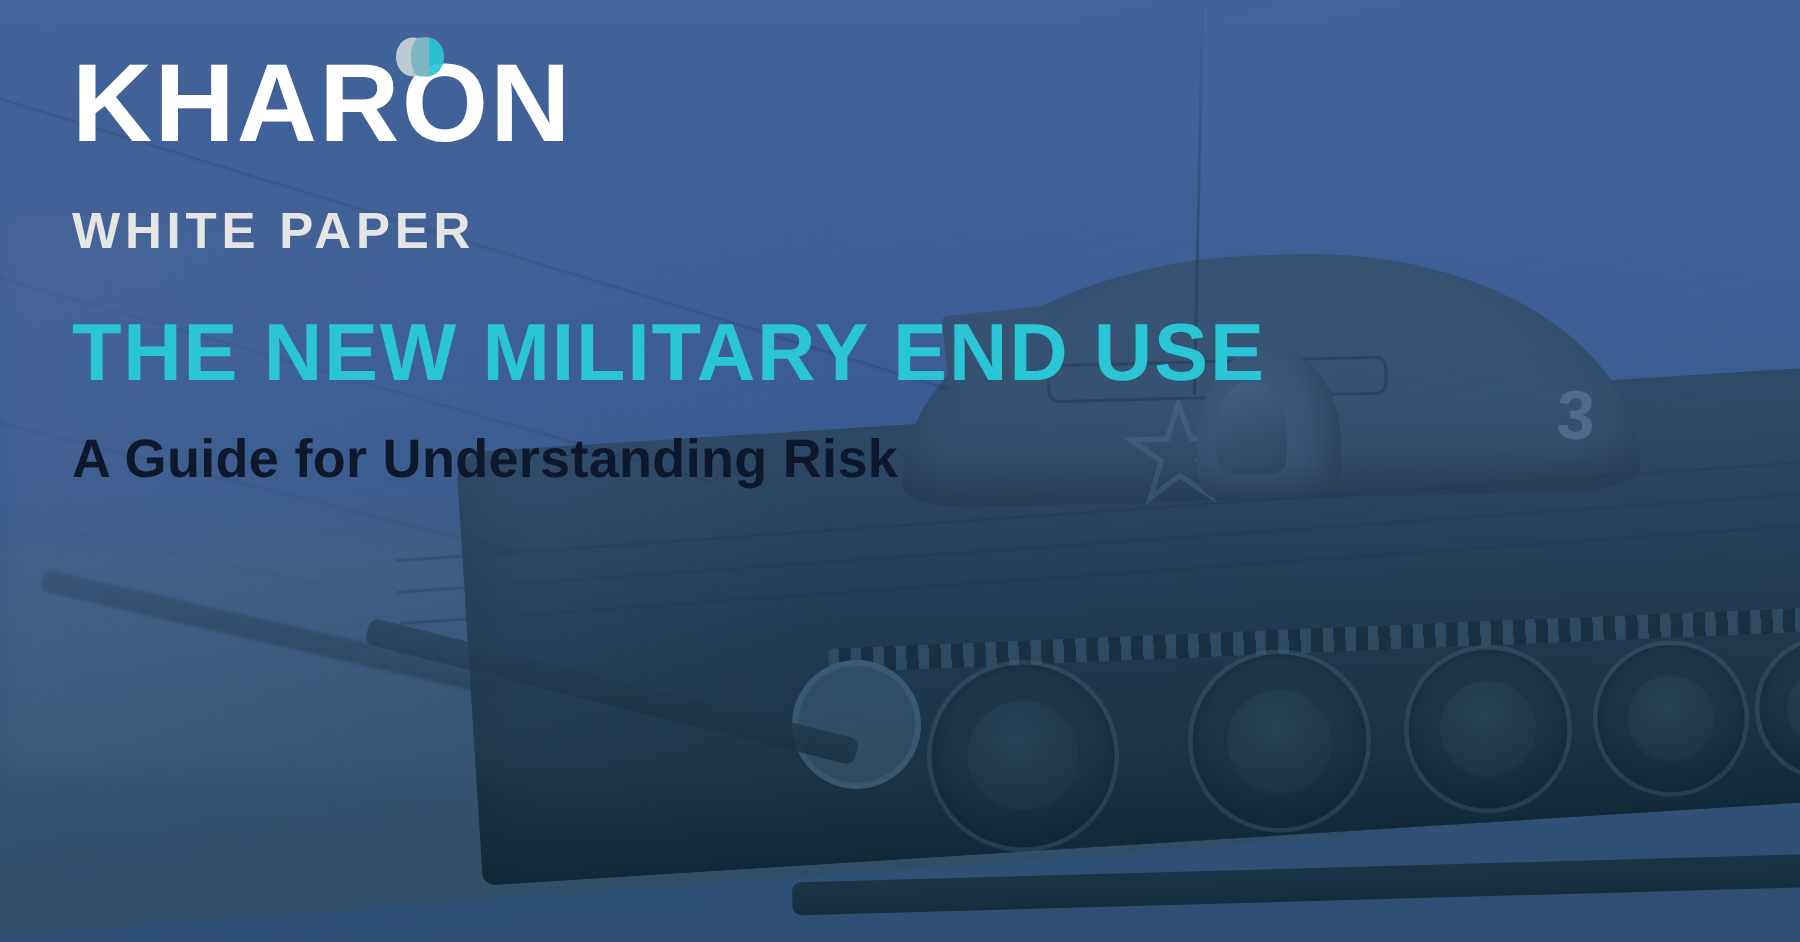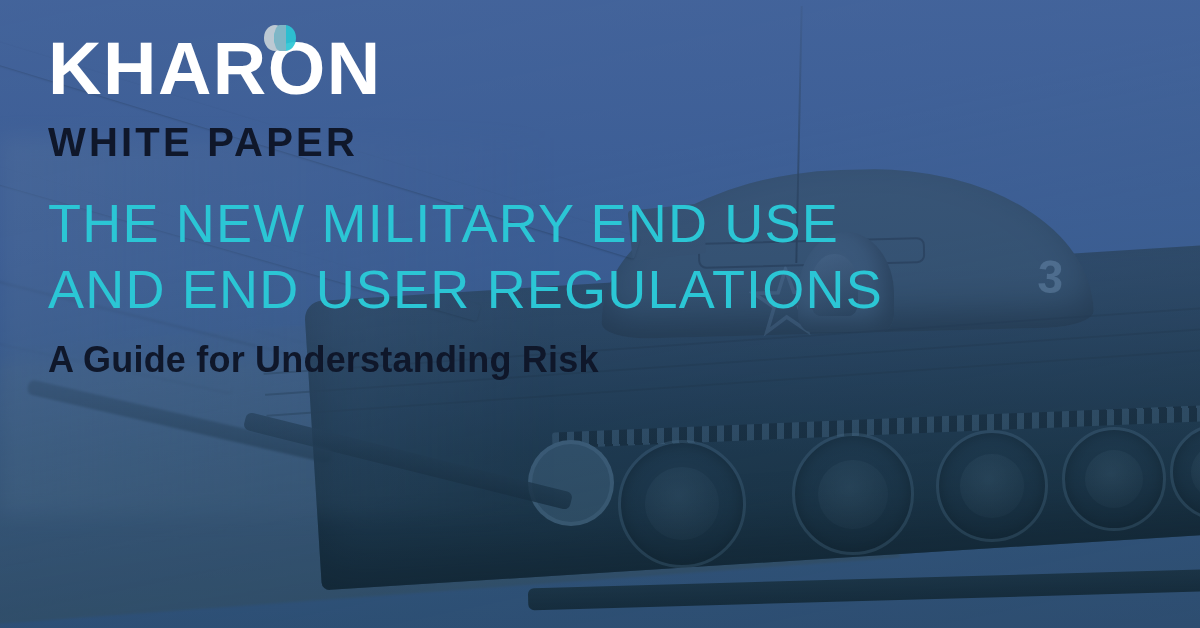--- a/index.html
+++ b/index.html
@@ -329,33 +329,33 @@
   }
   .logo-mark .c-overlap {
     position: absolute;
     left: 11px; top: 4px;
     width: 12px; height: 26px;
     border-radius: 50% 0 0 50% / 50% 0 0 50%;
     background: #7fb6c6;
   }
 
   .kicker {
-    margin-top: 16px;
-    font-size: 40px;
+    margin-top: 28px;
+    font-size: 34px;
     line-height: 40px;
     font-weight: 700;
-    color: #0f172a;
+    color: #e5e5e5;
     letter-spacing: 3.2px;
   }
 
   .headline {
     margin-top: 28px;
     font-size: 54px;
     line-height: 66px;
-    font-weight: 400;
+    font-weight: 700;
     color: #2bc6d5;
     letter-spacing: 1.2px;
     max-width: 1000px;
   }
   .headline .hl-line { display: block; white-space: nowrap; }
 
   .subhead {
     margin-top: 16px;
     font-size: 36px;
     line-height: 44px;
@@ -444,19 +444,18 @@
         <span class="c-left"></span>
         <span class="c-right"></span>
         <span class="c-overlap"></span>
       </div>
     </div>
 
     <div class="kicker">WHITE PAPER</div>
 
     <div class="headline">
       <span class="hl-line">THE NEW MILITARY END USE</span>
-      <span class="hl-line">AND END USER REGULATIONS</span>
     </div>
 
     <div class="subhead">A Guide for Understanding Risk</div>
 
   </div>
 </div>
 
 </body></html>

